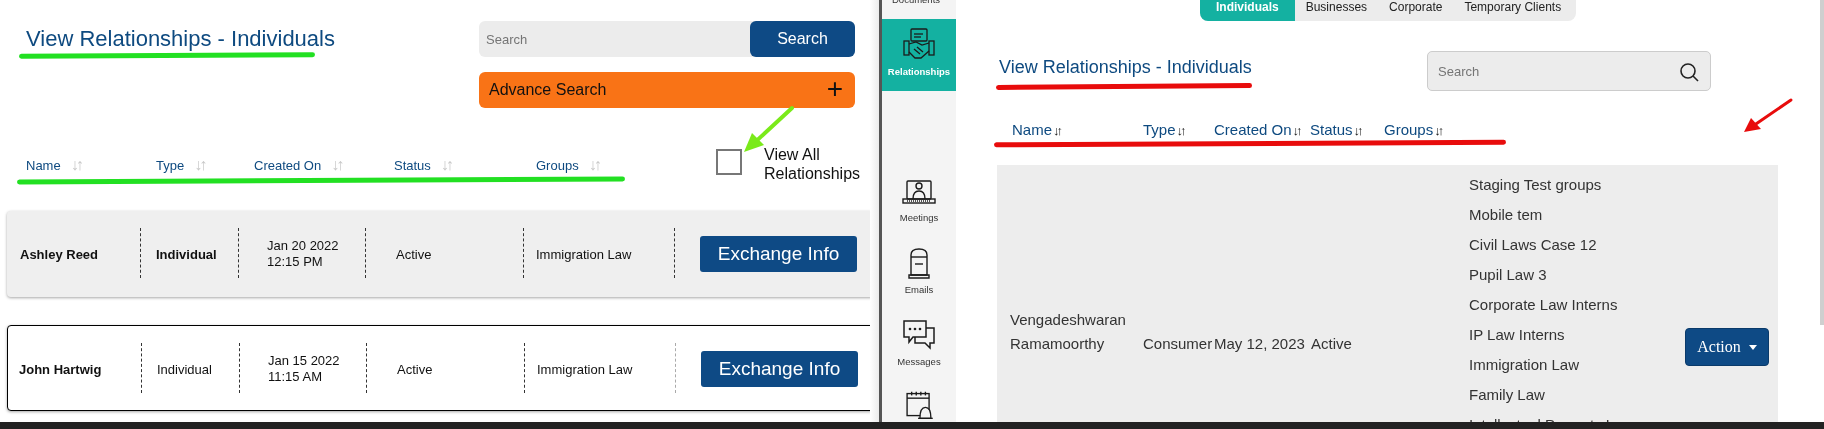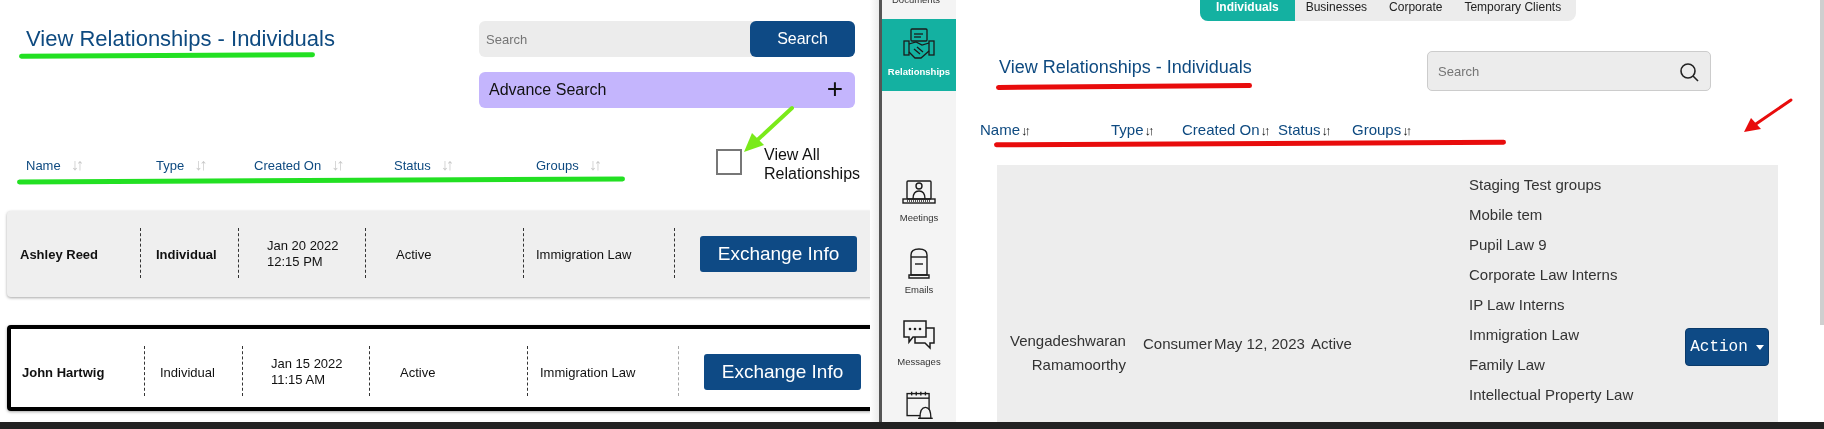--- a/index.html
+++ b/index.html
@@ -8,37 +8,37 @@
 
   
   .left { position: absolute; left: 0; top: 0; width: 882px; height: 422px; background: #fff; }
   .l-title { position: absolute; left: 26px; top: 26px; font-size: 22px; color: #0e4a80; }
   .l-title-underline { position: absolute; left: 19px; top: 53px; width: 296px; height: 5px; background: #22e022; border-radius: 3px; transform: rotate(-0.3deg); }
 
   .l-search { position: absolute; left: 479px; top: 21px; width: 376px; height: 36px; background: #ececec; border-radius: 6px; }
   .l-search-input { position: absolute; left: 0; top: 0; width: 270px; height: 36px; border: none; background: transparent; padding-left: 7px; font-size: 13px; color: #111; font-family: "Liberation Sans", sans-serif; outline: none; }
   .l-search-btn { position: absolute; right: 0; top: 0; width: 105px; height: 36px; background: #0e4a85; color: #fff; border: none; border-radius: 6px; font-size: 16px; font-family: "Liberation Sans", sans-serif; }
 
-  .l-adv { position: absolute; left: 479px; top: 72px; width: 376px; height: 36px; background: #c4b5fd; border-radius: 6px; }
+  .l-adv { position: absolute; left: 479px; top: 72px; width: 376px; height: 36px; background: #f97316; border-radius: 6px; }
   .l-adv-label { position: absolute; left: 10px; top: 9px; font-size: 16px; color: #111; }
   .l-adv-plus { position: absolute; right: 12px; top: 2px; font-size: 28px; color: #111; line-height: 30px; }
 
   .l-arrow { position: absolute; left: 740px; top: 105px; width: 60px; height: 50px; }
 
   .l-headers { position: absolute; left: 0; top: 150px; width: 630px; height: 30px; }
   .l-h { position: absolute; top: 6px; font-size: 13px; color: #0e4a80; display: flex; align-items: center; }
   .l-h .sort { margin-left: 10px; color: #c8c8c8; font-size: 16px; letter-spacing: -3px; }
   .l-headers-underline { position: absolute; left: 17px; top: 178px; width: 608px; height: 5px; background: #22e022; border-radius: 3px; transform: rotate(-0.3deg); }
 
   .l-check { position: absolute; left: 716px; top: 149px; width: 26px; height: 26px; border: 2px solid #777; background: #fff; }
   .l-check-label { position: absolute; left: 764px; top: 145px; font-size: 16px; color: #111; line-height: 19px; }
 
   .l-row { position: absolute; left: 7px; width: 867px; height: 86px; border-radius: 4px; box-shadow: 0 1px 3px rgba(0,0,0,0.35); }
   .l-row.r1 { top: 211px; background: #efefef; }
-  .l-row.r2 { top: 325px; background: #ffffff; border: 4px solid #000000; }
+  .l-row.r2 { top: 325px; background: #ffffff; border: 1px solid #000000; }
   .l-cell { position: absolute; top: 0; height: 86px; display: flex; align-items: center; font-size: 13px; color: #111; }
   .l-cell.bold { font-weight: bold; }
   .l-cell.date { line-height: 16px; }
   .l-div { position: absolute; top: 17px; height: 50px; border-left: 1px dashed #333; }
   .l-xbtn { position: absolute; left: 693px; top: 25px; width: 157px; height: 36px; background: #0e4a85; color: #fff; border: none; border-radius: 3px; font-size: 19px; font-family: "Liberation Sans", sans-serif; }
 
   .l-edge { position: absolute; left: 879px; top: 0; width: 3px; height: 422px; background: #555; }
   .l-edge-shadow { position: absolute; left: 870px; top: 0; width: 9px; height: 422px; background: linear-gradient(to right, #fff, #ececec); }
 
   
@@ -57,30 +57,30 @@
 
   .r-title { position: absolute; left: 117px; top: 57px; font-size: 18px; color: #0e4a80; }
   .r-title-underline { position: absolute; left: 114px; top: 84px; width: 256px; height: 5px; background: #e80c0c; border-radius: 3px; transform: rotate(-0.4deg); }
 
   .r-search { position: absolute; left: 545px; top: 51px; width: 284px; height: 40px; background: #ececec; border: 1px solid #ccc; border-radius: 5px; }
   .r-search-input { position: absolute; left: 0; top: 0; width: 240px; height: 38px; border: none; background: transparent; padding-left: 10px; font-size: 13px; color: #222; font-family: "Liberation Sans", sans-serif; outline: none; }
   .r-search-icon { position: absolute; right: 10px; top: 9px; }
 
   .r-arrow { position: absolute; left: 857px; top: 96px; width: 58px; height: 40px; }
 
-  .r-headers { position: absolute; left: 98px; top: 118px; width: 510px; height: 28px; }
+  .r-headers { position: absolute; left: 130px; top: 118px; width: 510px; height: 28px; }
   .r-h { position: absolute; top: 3px; font-size: 15px; color: #0e4a80; }
   .r-h .sort { color: #111; font-size: 13px; letter-spacing: -3px; margin-left: 1px; }
   .r-headers-underline { position: absolute; left: 112px; top: 141px; width: 512px; height: 5px; background: #e80c0c; border-radius: 3px; transform: rotate(-0.3deg); }
 
   .r-row { position: absolute; left: 115px; top: 165px; width: 781px; height: 262px; background: #ededed; }
   .r-cell { position: absolute; font-size: 15px; color: #333; }
   .r-groups { position: absolute; left: 472px; top: 10px; }
   .r-group { font-size: 15px; color: #333; height: 30px; line-height: 20px; }
-  .r-action { position: absolute; left: 688px; top: 163px; width: 84px; height: 38px; background: #0e4a85; color: #fff; border: 1px solid #0a3a6a; border-radius: 4px; font-size: 16px; font-family: Liberation Mono, monospace; display: flex; align-items: center; justify-content: center; }
+  .r-action { position: absolute; left: 688px; top: 163px; width: 84px; height: 38px; background: #0e4a85; color: #fff; border: 1px solid #0a3a6a; border-radius: 4px; font-size: 16px; font-family: Liberation Serif, serif; display: flex; align-items: center; justify-content: center; }
   .r-action .caret { display: inline-block; width: 0; height: 0; border-left: 4px solid transparent; border-right: 4px solid transparent; border-top: 5px solid #fff; margin-left: 8px; }
   .r-scroll-track { position: absolute; left: 938px; top: 0; width: 4px; height: 325px; background: #cfcfcf; }
 
   .taskbar { position: absolute; left: 0; top: 422px; width: 1824px; height: 7px; background: #222; }
 </style>
 </head>
 <body>
 
 <div class="root">
 
@@ -264,31 +264,32 @@
     <div class="r-headers">
       <div class="r-h" style="left:0px"><span>Name</span><span class="sort">↓↑</span></div>
       <div class="r-h" style="left:131px"><span>Type</span><span class="sort">↓↑</span></div>
       <div class="r-h" style="left:202px"><span>Created On</span><span class="sort">↓↑</span></div>
       <div class="r-h" style="left:298px"><span>Status</span><span class="sort">↓↑</span></div>
       <div class="r-h" style="left:372px"><span>Groups</span><span class="sort">↓↑</span></div>
     </div>
     <div class="r-headers-underline"></div>
 
     <div class="r-row">
-      <div class="r-cell" style="left:13px; top:164px; line-height:24px;text-align:right;">
+      <div class="r-cell" style="left:13px; top:143px; line-height:24px;">
         <div>Vengadeshwaran</div>
         <div>Ramamoorthy</div>
       </div>
       <div class="r-cell" style="left:146px; top:170px;">Consumer</div>
       <div class="r-cell" style="left:217px; top:170px;">May 12, 2023</div>
       <div class="r-cell" style="left:314px; top:170px;">Active</div>
       <div class="r-groups">
         <div class="r-group">Staging Test groups</div>
         <div class="r-group">Mobile tem</div>
-        <div class="r-group">Pupil Law 9</div>
+        <div class="r-group">Civil Laws Case 12</div>
+        <div class="r-group">Pupil Law 3</div>
         <div class="r-group">Corporate Law Interns</div>
         <div class="r-group">IP Law Interns</div>
         <div class="r-group">Immigration Law</div>
         <div class="r-group">Family Law</div>
         <div class="r-group">Intellectual Property Law</div>
       </div>
       <button class="r-action">
         <span>Action</span>
         <span class="caret"></span>
       </button>

